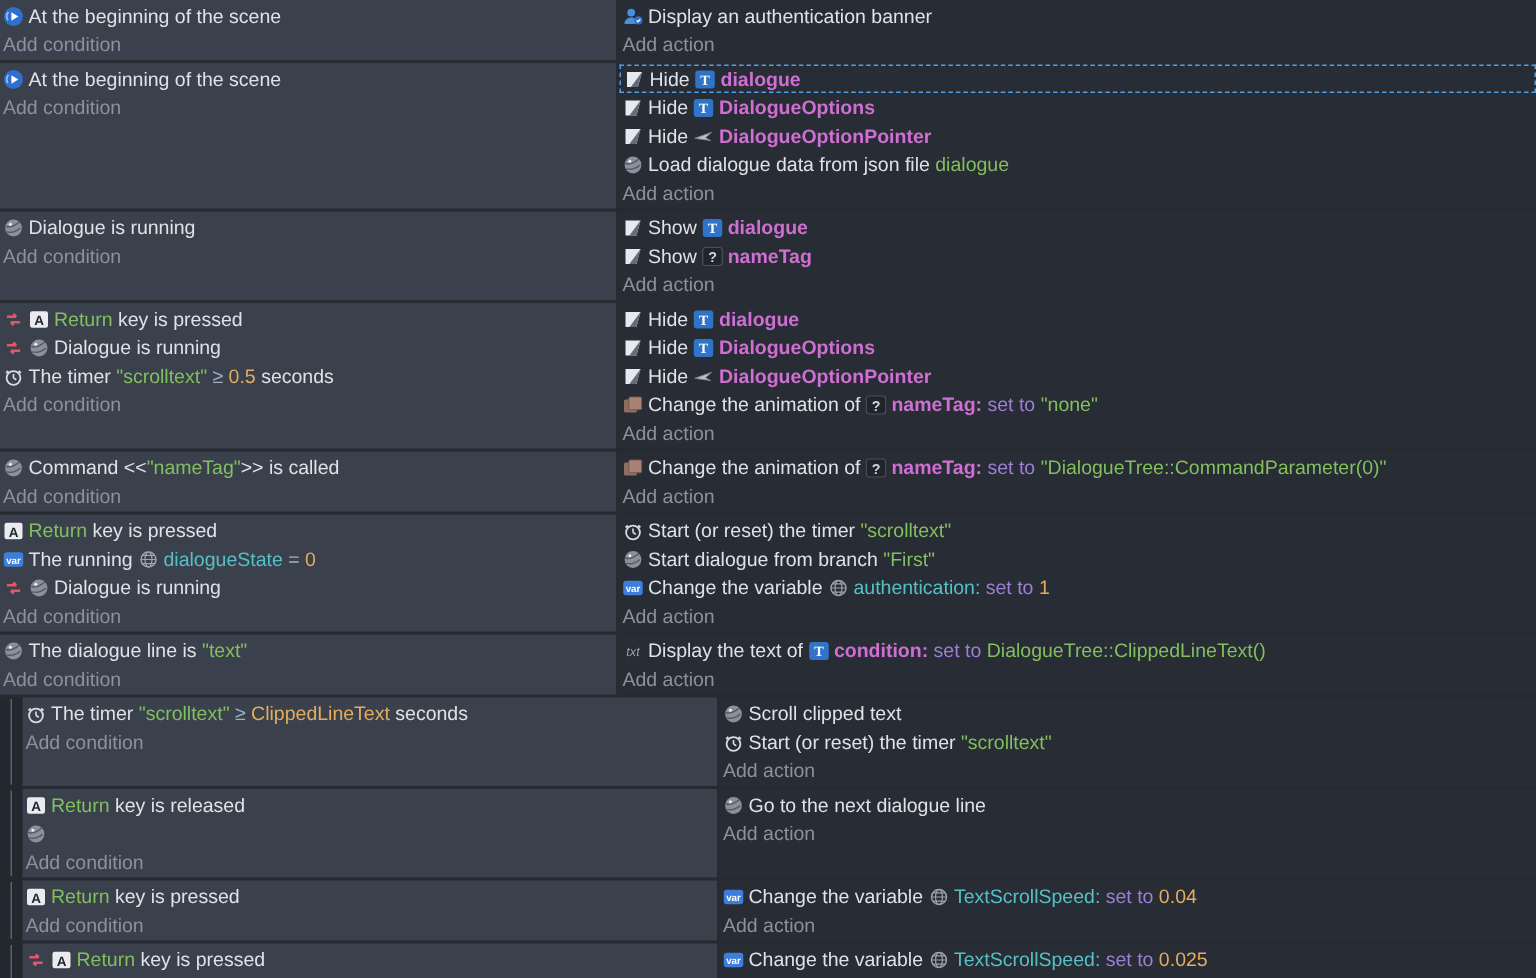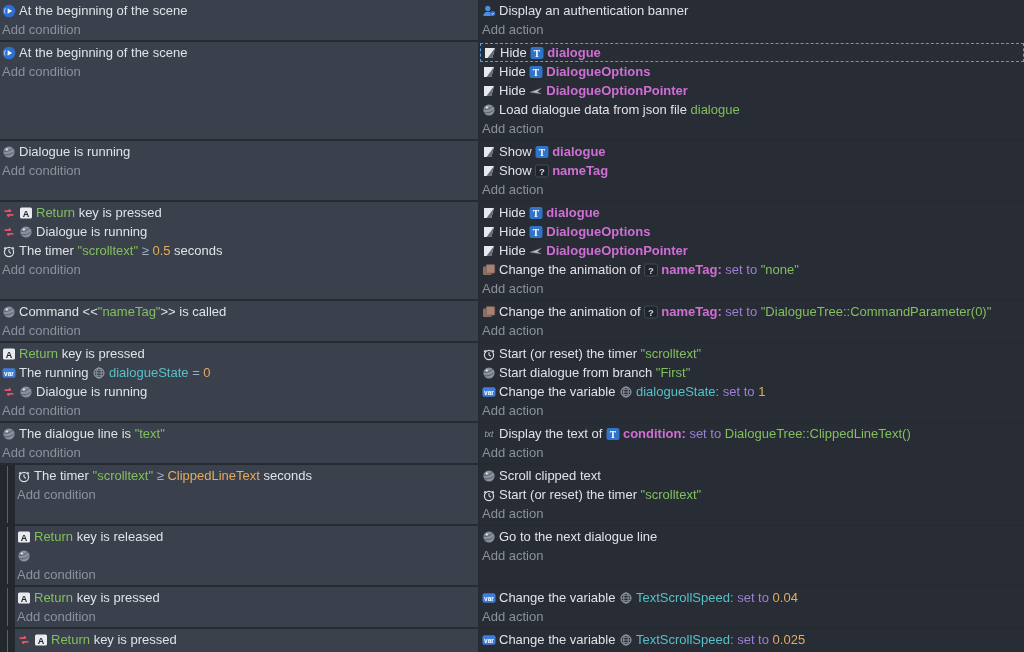--- a/index.html
+++ b/index.html
@@ -10,21 +10,21 @@
   }
   html,body{margin:0;padding:0;}
   body{
     width:1024px;height:652px;overflow:hidden;background:var(--bg-page);
     font-family:"Liberation Sans",sans-serif;font-size:13px;color:var(--c-plain);
   }
   #event-sheet{width:1024px;}
   .event{display:flex;border-bottom:2px solid var(--border);}
   .event.sub{margin-left:15px;position:relative;}
   .event.sub::before{content:"";position:absolute;left:-8px;top:1px;bottom:1px;width:1px;background:var(--line);}
-  .conds{width:478px;flex:none;background:var(--bg-cond);box-sizing:border-box;padding:1px 0;}
+  .conds{width:411px;flex:none;background:var(--bg-cond);box-sizing:border-box;padding:1px 0;}
   .event.sub .conds{width:463px;}
   .acts{flex:1;background:var(--bg-act);border-left:2px solid var(--border);box-sizing:border-box;padding:1px 0;}
   .row{display:flex;align-items:center;height:19px;line-height:19px;padding-left:2px;white-space:nowrap;overflow:hidden;box-sizing:border-box;}
   .row span{white-space:pre;}
   .row.sel{border:1px dashed var(--sel);}
   .row.add{color:var(--c-dim);}
   .icon{width:14px;height:14px;flex:none;display:inline-flex;margin-right:3px;}
   .icon svg{width:14px;height:14px;display:block;}
   .c-plain{color:var(--c-plain);}
   .c-green{color:var(--c-green);}
@@ -347,21 +347,21 @@
           <span class="icon"><svg viewBox="0 0 14 14">
               <rect x="0.5" y="2.2" width="13" height="9.6" rx="2" fill="#3d7edb"></rect>
               <text x="7" y="9.8" font-size="6.5" font-weight="bold" fill="#fff" text-anchor="middle">var</text>
             </svg></span>
           <span class="c-plain">Change the variable </span>
           <span class="icon"><svg viewBox="0 0 14 14">
               <circle cx="7" cy="7" r="5" fill="none" stroke="#9aa3ae" stroke-width="1"></circle>
               <ellipse cx="7" cy="7" rx="2.3" ry="5" fill="none" stroke="#9aa3ae" stroke-width="0.8"></ellipse>
               <path d="M2 7h10 M2.9 4.2h8.2 M2.9 9.8h8.2" stroke="#9aa3ae" stroke-width="0.8" fill="none"></path>
             </svg></span>
-          <span class="c-teal">dialogueState:</span>
+          <span class="c-teal">authentication:</span>
           <span class="c-purple"> set to </span>
           <span class="c-orange">1</span>
         </div>
         <div class="row add">Add action</div>
       </div>
     </div>
     <div class="event">
       <div class="conds">
         <div class="row">
           <span class="icon"><svg viewBox="0 0 14 14">

